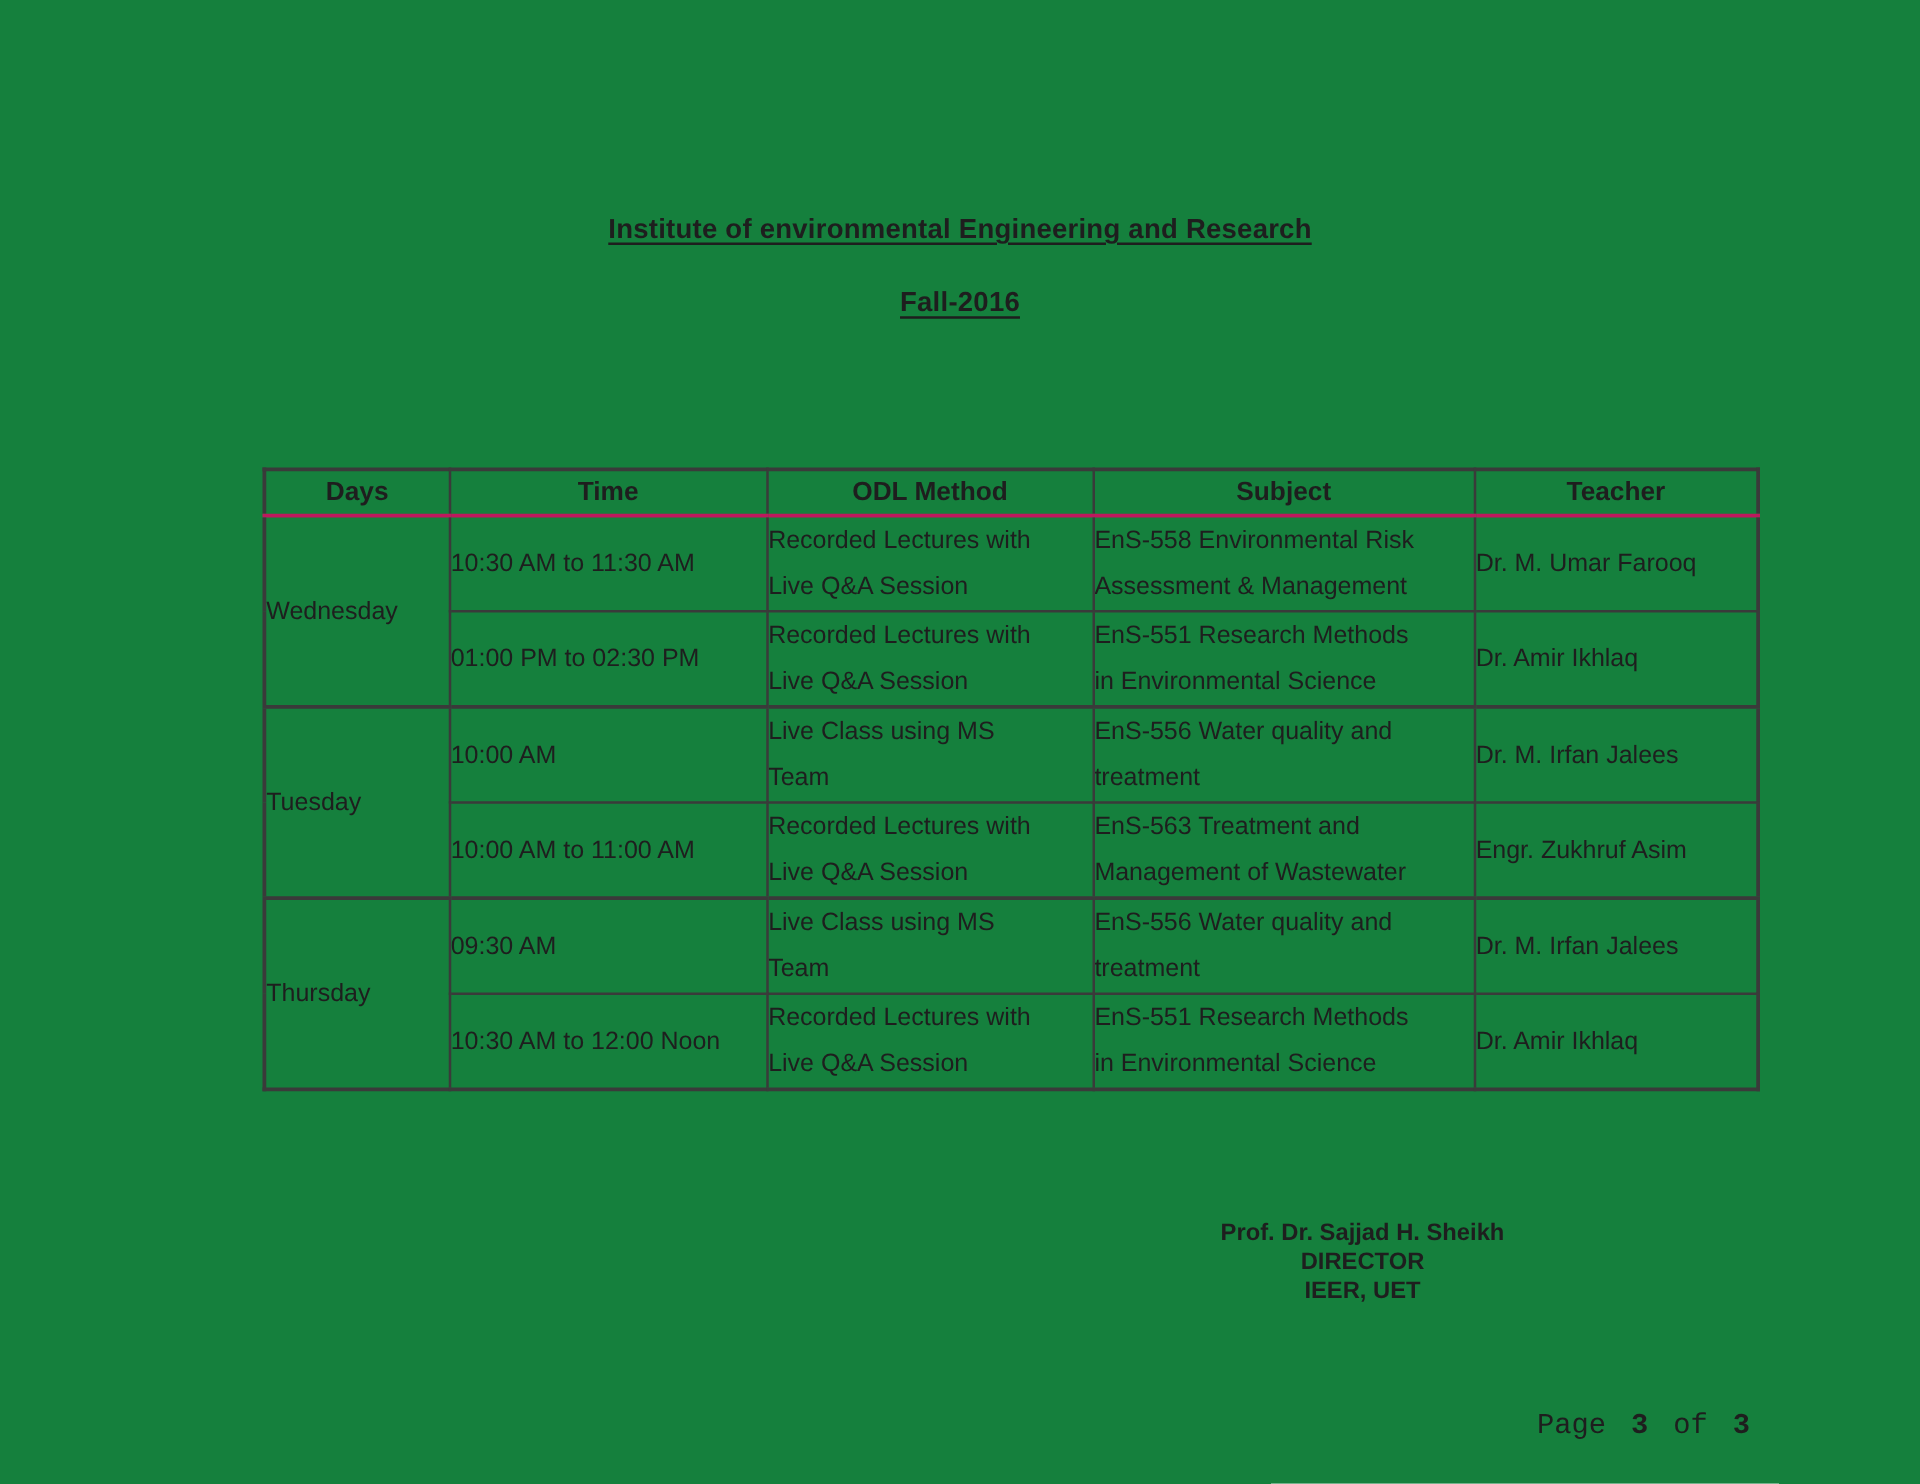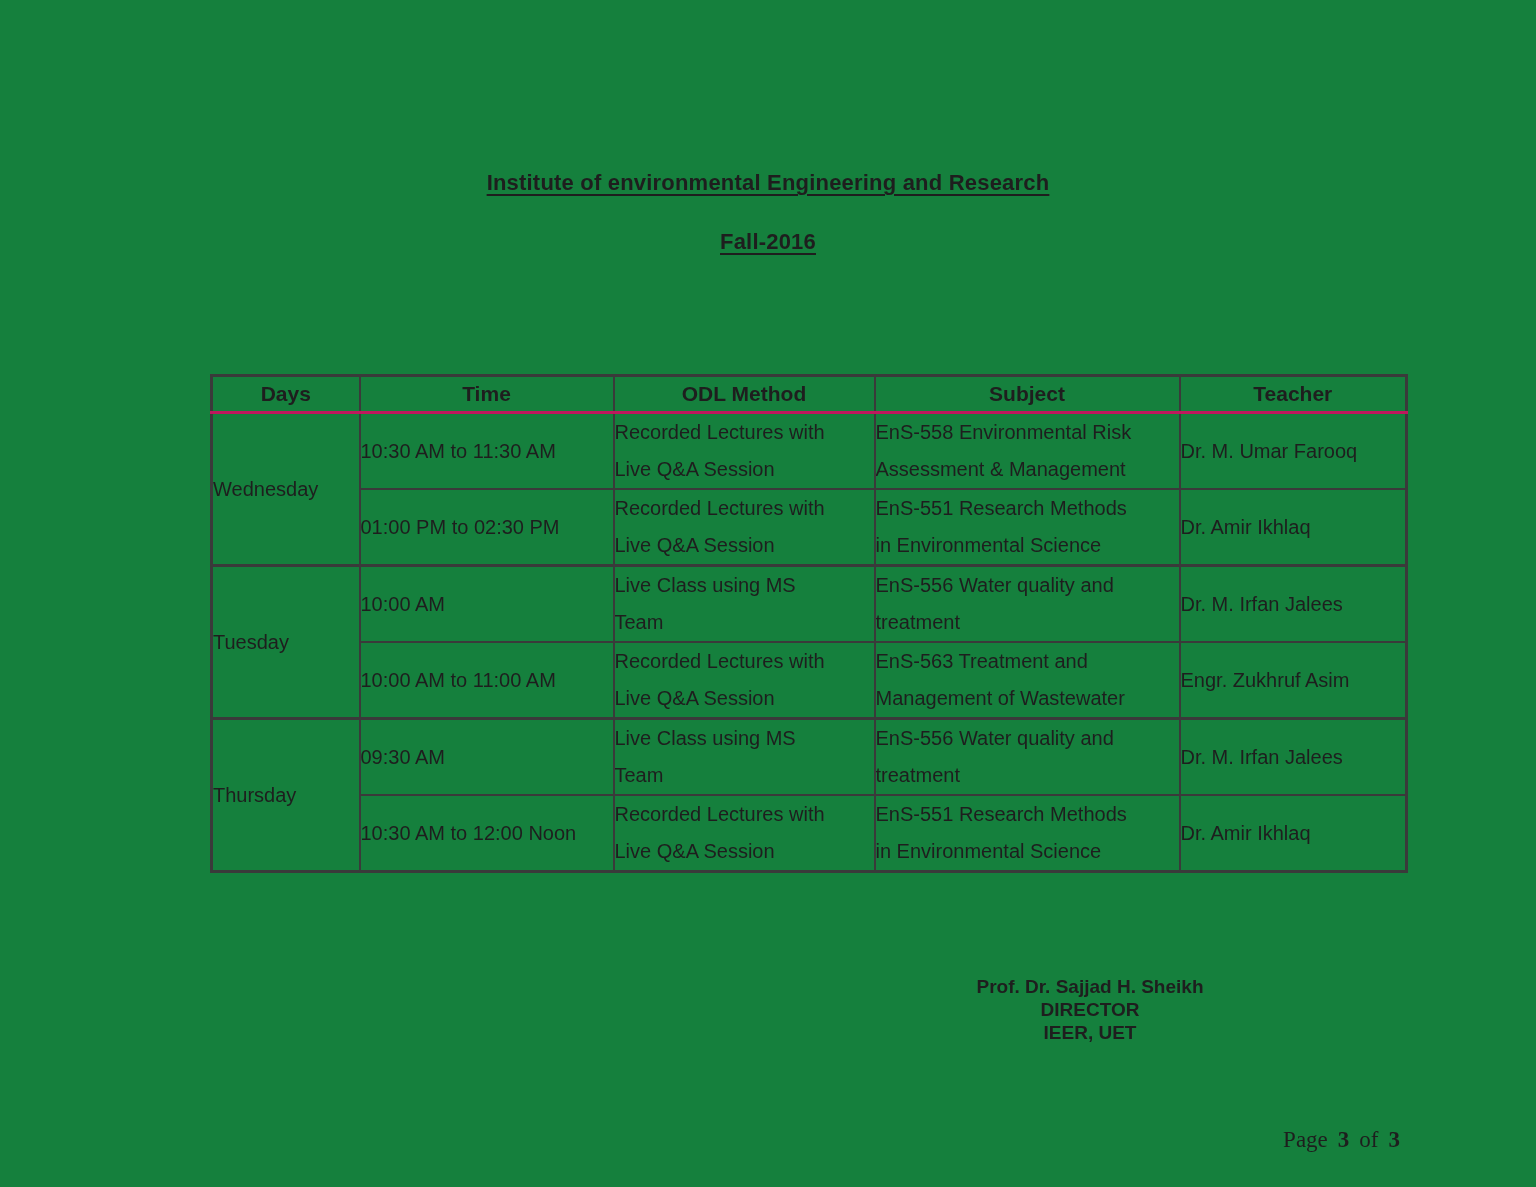--- a/index.html
+++ b/index.html
@@ -65,24 +65,24 @@
   .sig { position: absolute; top: 975px; text-align: center; font-size: 19px; line-height: 23px; }
   .sig-left  { left: 258px;  width: 235px; }
   .sig-right { left: 955px;  width: 270px; font-weight: bold; }
   .sig .bold { font-weight: bold; }
 
   
   .pageno {
     position: absolute;
     top: 1127px;
     right: 136px;
-    font-family: Liberation Serif, serif;
+    font-family: Liberation Mono, monospace;
     font-size: 23px;
     display: inline-flex;
-    gap: 10px;
+    gap: 20px;
   }
   .pageno .num { font-weight: bold; }
 </style>
 </head>
 <body>
 
 <div class="sheet">
 
   <div class="titles">
     <div class="title-line">Institute of environmental Engineering and Research</div>

